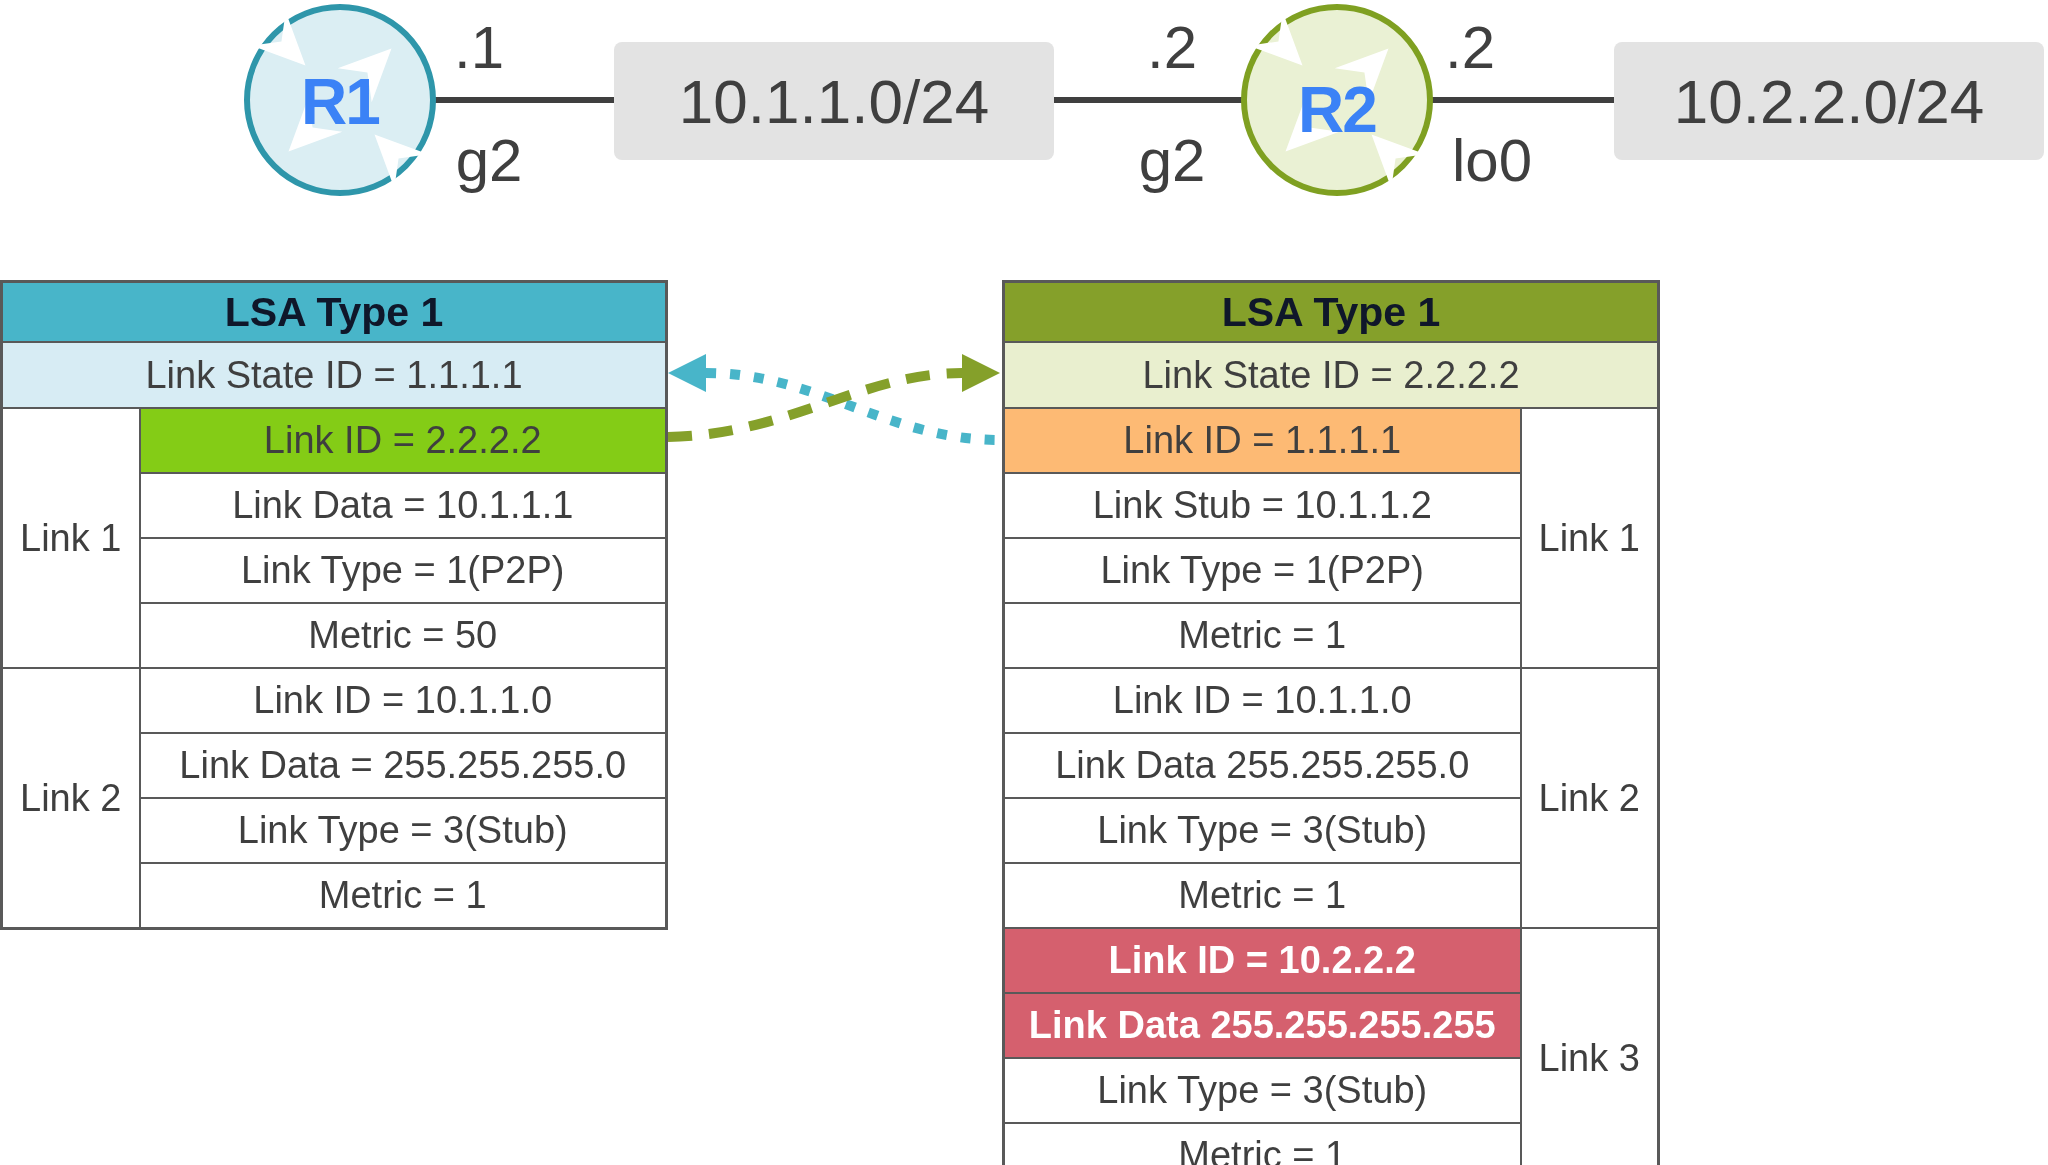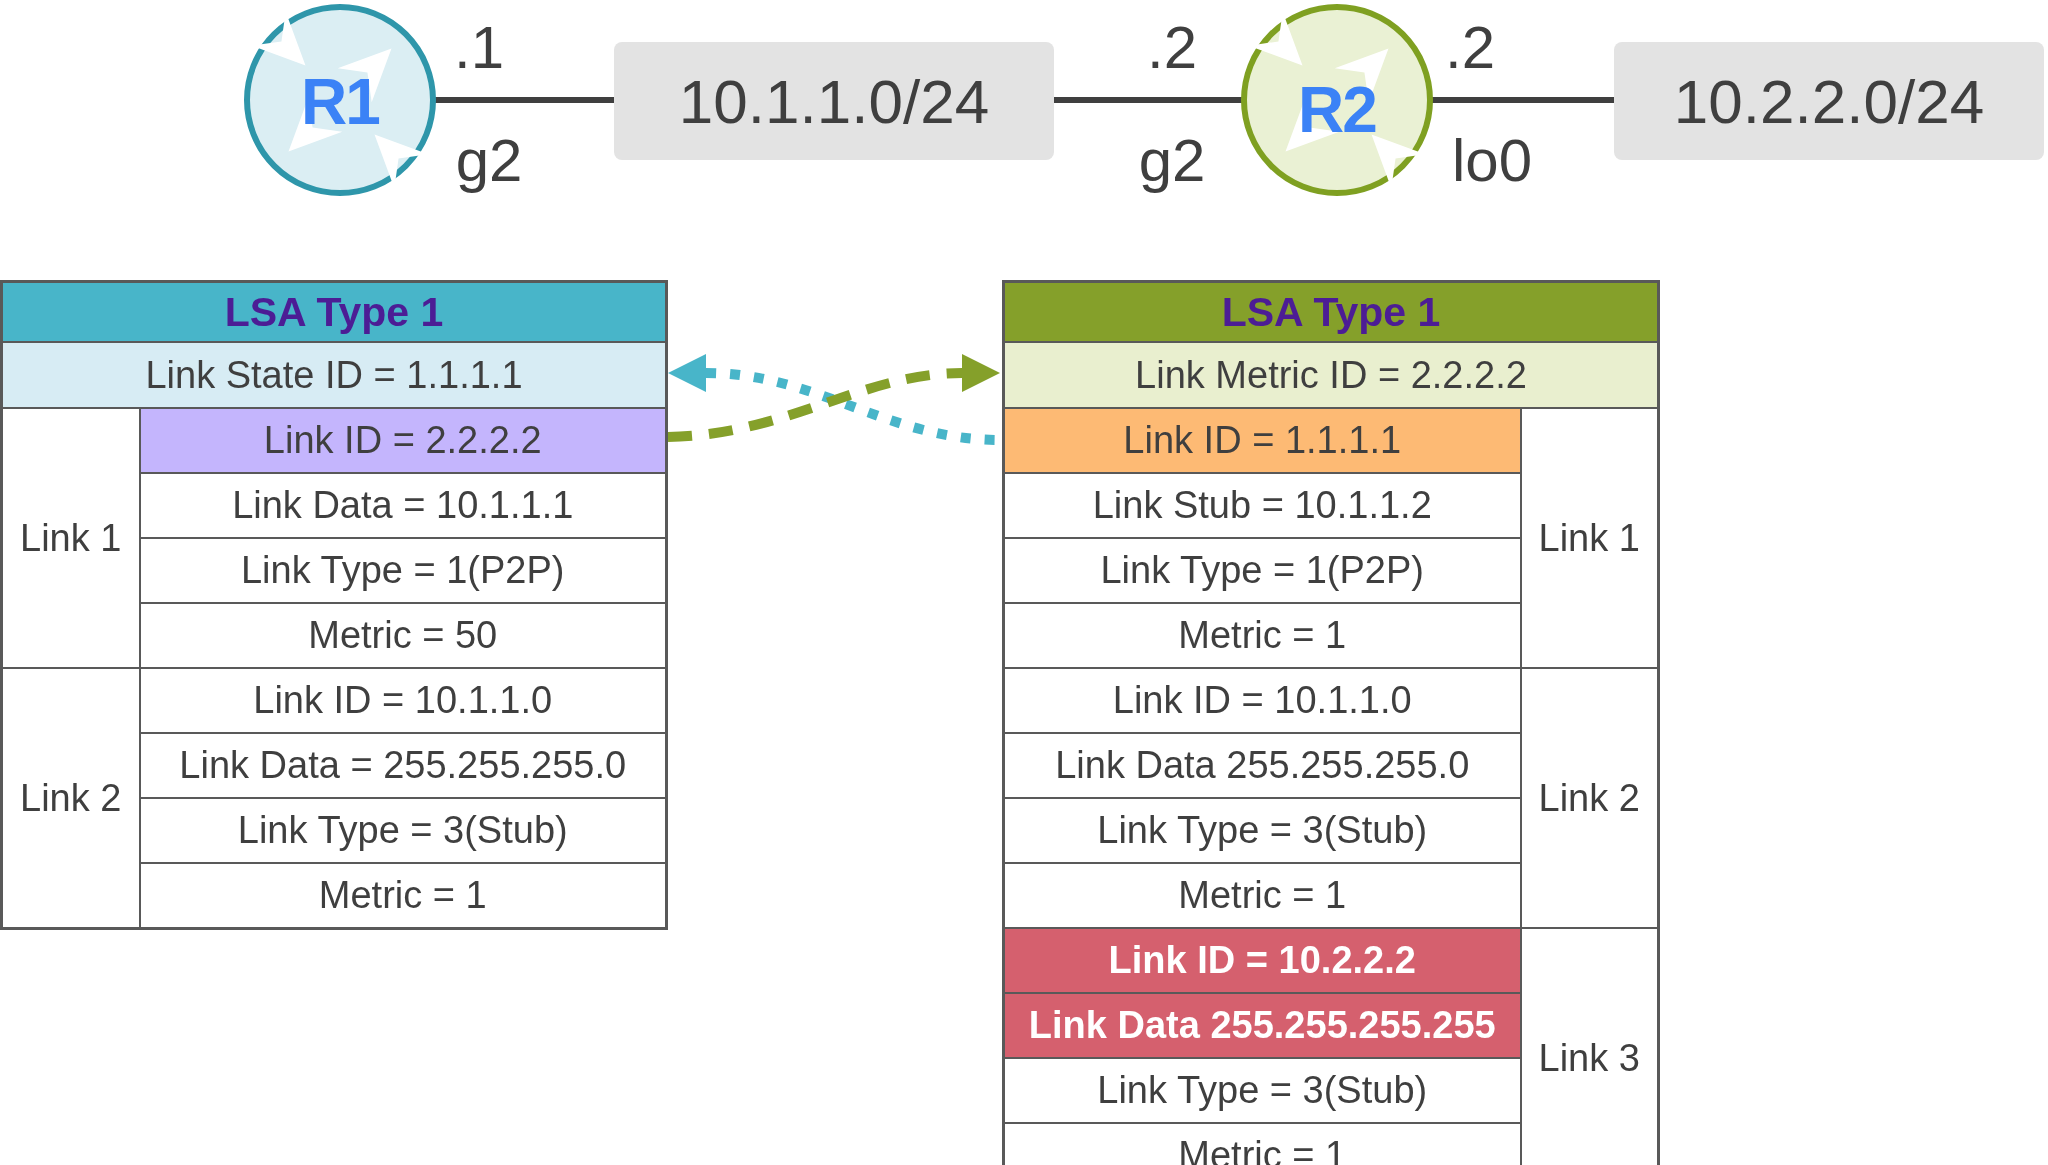--- a/index.html
+++ b/index.html
@@ -26,28 +26,28 @@
   
   table.lsa{
     border-collapse:collapse;table-layout:fixed;position:absolute;
     font-size:38px;color:#3F3F3F;
   }
   table.lsa td{
     border:2.5px solid #595959;text-align:center;vertical-align:middle;
     padding:0;white-space:nowrap;overflow:hidden;
   }
   table.lsa{border:3px solid #595959;}
-  tr.hdr td{height:58px;font-weight:bold;color:#4c1d95;font-size:41px;}
+  tr.hdr td{height:58px;font-weight:bold;color:#0f172a;font-size:41px;}
   table.left tr.hdr td{background:#48B5C9;}
   table.right tr.hdr td{background:#85A02A;}
   tr.lsid td{height:64px;}
   table.left tr.lsid td{background:#D7ECF4;}
   table.right tr.lsid td{background:#E9EFCF;}
   tr.row td{height:63px;}
-  td.hl-green{background:#c4b5fd;}
+  td.hl-green{background:#84cc16;}
   td.hl-blue{background:#fdba74;}
   td.hl-red{background:#D5606E;color:#ffffff;font-weight:bold;}
   table.left{left:0;top:280px;width:668px;}
   table.right{left:1002px;top:280px;width:658px;}
 </style>
 </head>
 <body>
 
 <svg class="overlay" width="2048" height="1165" viewBox="0 0 2048 1165">
   <defs>
@@ -146,21 +146,21 @@
 <table class="lsa right">
   <colgroup>
       <col>
       <col style="width:138px">
     </colgroup>
   <tbody>
       <tr class="hdr">
         <td colspan="2">LSA Type 1</td>
       </tr>
   <tr class="lsid">
-        <td colspan="2">Link Metric ID = 2.2.2.2</td>
+        <td colspan="2">Link State ID = 2.2.2.2</td>
       </tr>
   <tr class="row">
     <td class="hl-blue">Link ID = 1.1.1.1</td>
     <td rowspan="4">Link 1</td>
   </tr>
   <tr class="row">
         <td>Link Stub = 10.1.1.2</td>
       </tr>
   <tr class="row">
         <td>Link Type = 1(P2P)</td>

